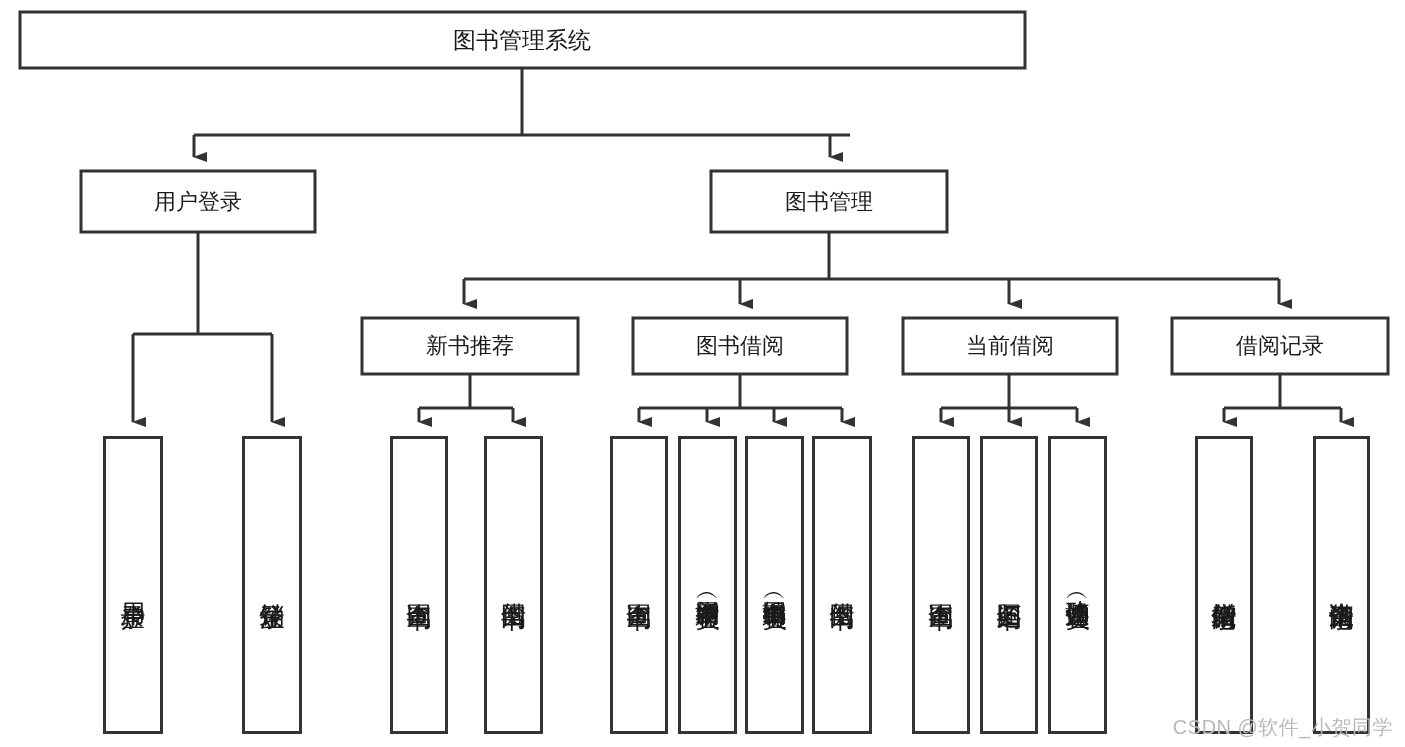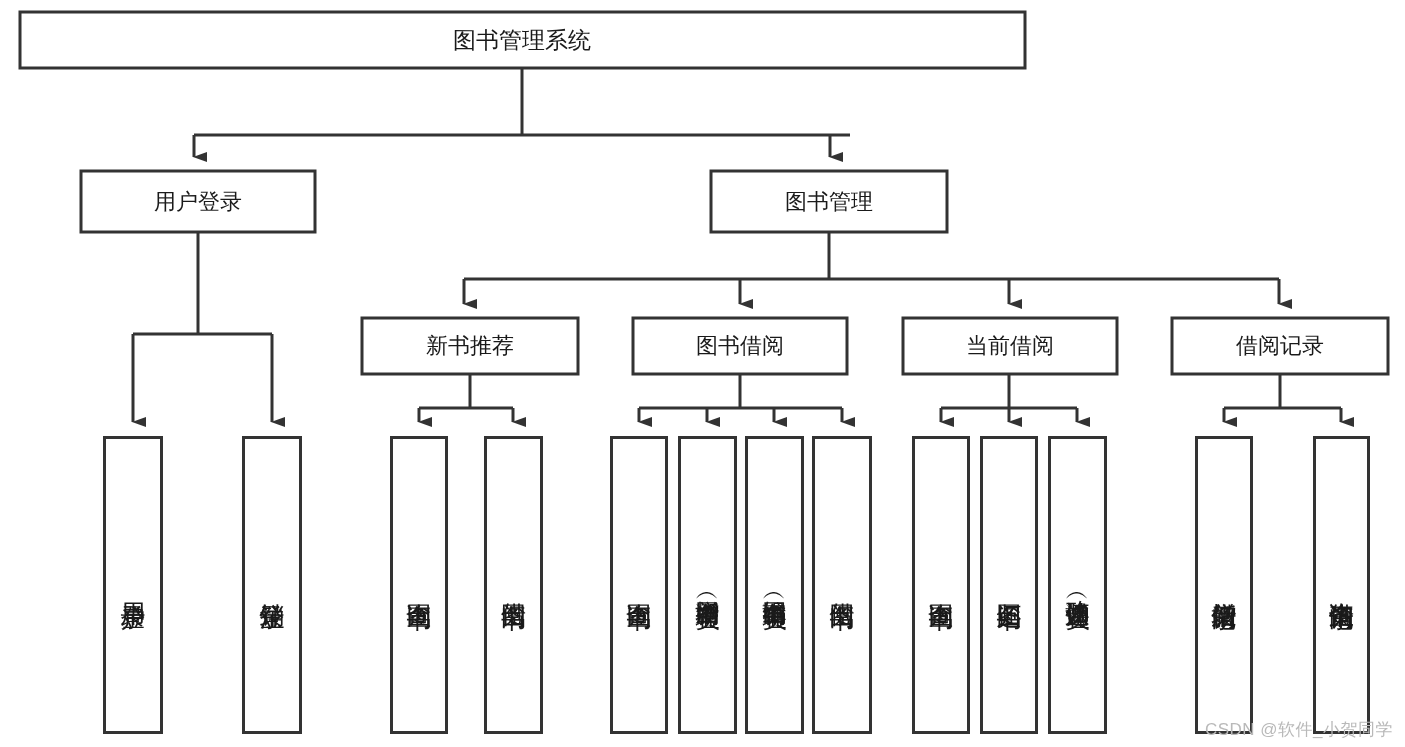--- a/index.html
+++ b/index.html
@@ -66,21 +66,21 @@
     letter-spacing: 1px;
     color: #1a1a1a;
     white-space: nowrap;
     text-align: center;
   }
   #watermark {
     position: absolute;
     right: 12px;
     bottom: 6px;
     font-family: "Liberation Sans", "DejaVu Sans", sans-serif;
-    font-size: 17px;
+    font-size: 20px;
     color: #b9b9b9;
     letter-spacing: 0.5px;
     pointer-events: none;
     user-select: none;
   }
 </style>
 </head>
 <body>
 
 <svg id="diagram" viewBox="0 0 1405 747">

